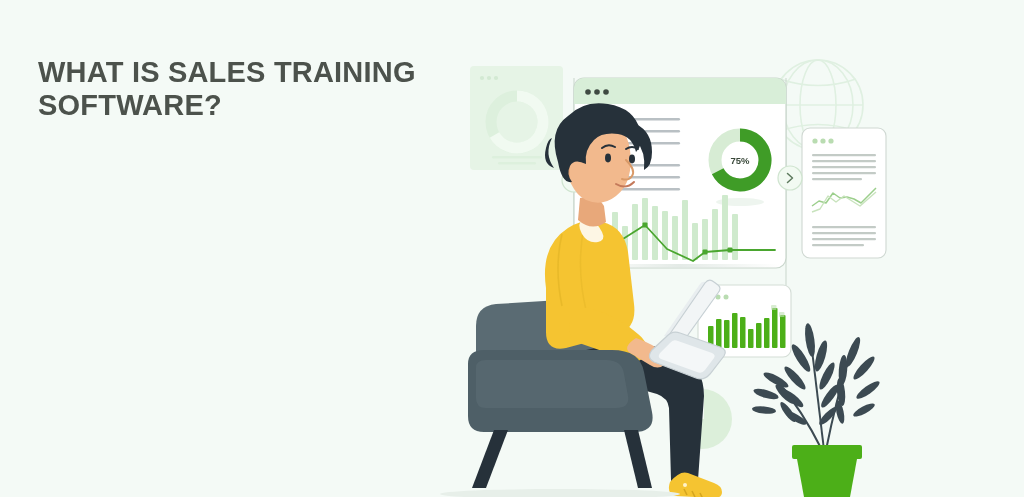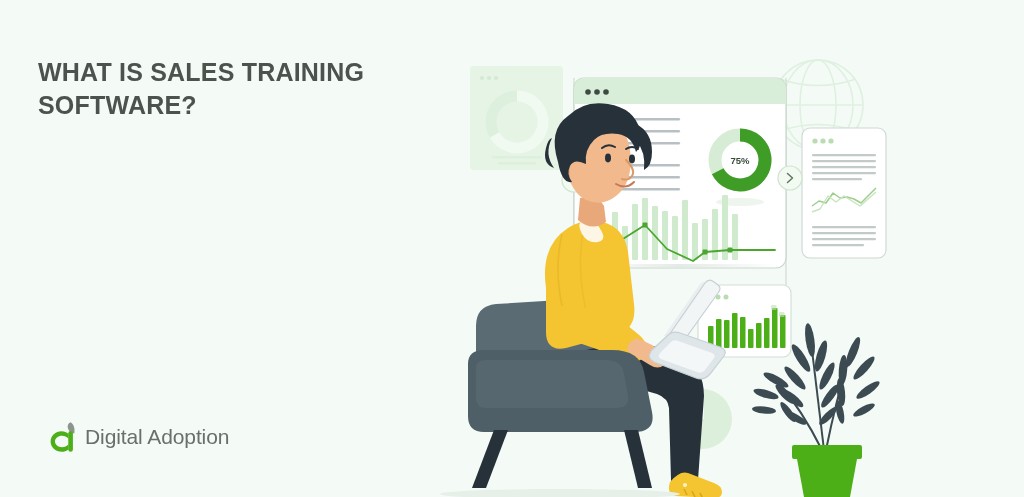--- a/index.html
+++ b/index.html
@@ -13,21 +13,21 @@
   #banner{
     position:absolute; inset:0;
     width:1024px; height:497px;
     background:#f4faf6;
   }
   
   #headline{
     position:absolute;
     left:38px; top:56px;
     width:390px;
-    font-size:25px;
+    font-size:29px;
     line-height:33px;
     font-weight:700;
     letter-spacing:0.2px;
     color:#4c524c;
     text-transform:uppercase;
   }
   
   #logo{
     position:absolute;
     left:48px; top:420px;
@@ -49,32 +49,20 @@
   }
   #illo svg{ display:block; }
 </style>
 </head>
 <body>
 
 <div id="banner">
 
   <div id="headline">What is sales training software?</div>
 
-  <div id="logo">
-    <span class="mark">
-      <svg width="30" height="34" viewBox="0 0 30 34" xmlns="http://www.w3.org/2000/svg">
-
-        <path d="M22.4 2.2c3.4 1.8 4.9 6.2 3.9 11.2-3.3-.5-5.6-2.4-6.4-5.2-.6-2.2-.2-4.3 2.5-6z" fill="#8e938e"></path>
-
-        <path d="M13.6 11.2c-6.1 0-11 4.6-11 10.3S7.5 31.8 13.6 31.8c2.6 0 5-.8 6.9-2.3v-5.3c-1.6 1.9-3.9 3-6.5 3-4 0-7-2.7-7-5.7s3-5.7 7-5.7c2.6 0 4.9 1.1 6.5 3v-4.9c-1.9-1.6-4.3-2.7-6.9-2.7z" fill="#4caf18"></path>
-        <rect x="20.3" y="10.9" width="4.6" height="20.9" rx="2.3" fill="#4caf18"></rect>
-      </svg>
-    </span>
-    <span class="word">Digital Adoption</span>
-  </div>
 
   <div id="illo">
   <svg width="584" height="477" viewBox="0 0 584 477" xmlns="http://www.w3.org/2000/svg">
 
     <defs>
       <clipPath id="winClip">
             <rect x="134" y="58" width="212" height="190" rx="10"></rect>
           </clipPath>
       <clipPath id="barCardClip">
             <rect x="258" y="265" width="93" height="72" rx="8"></rect>

